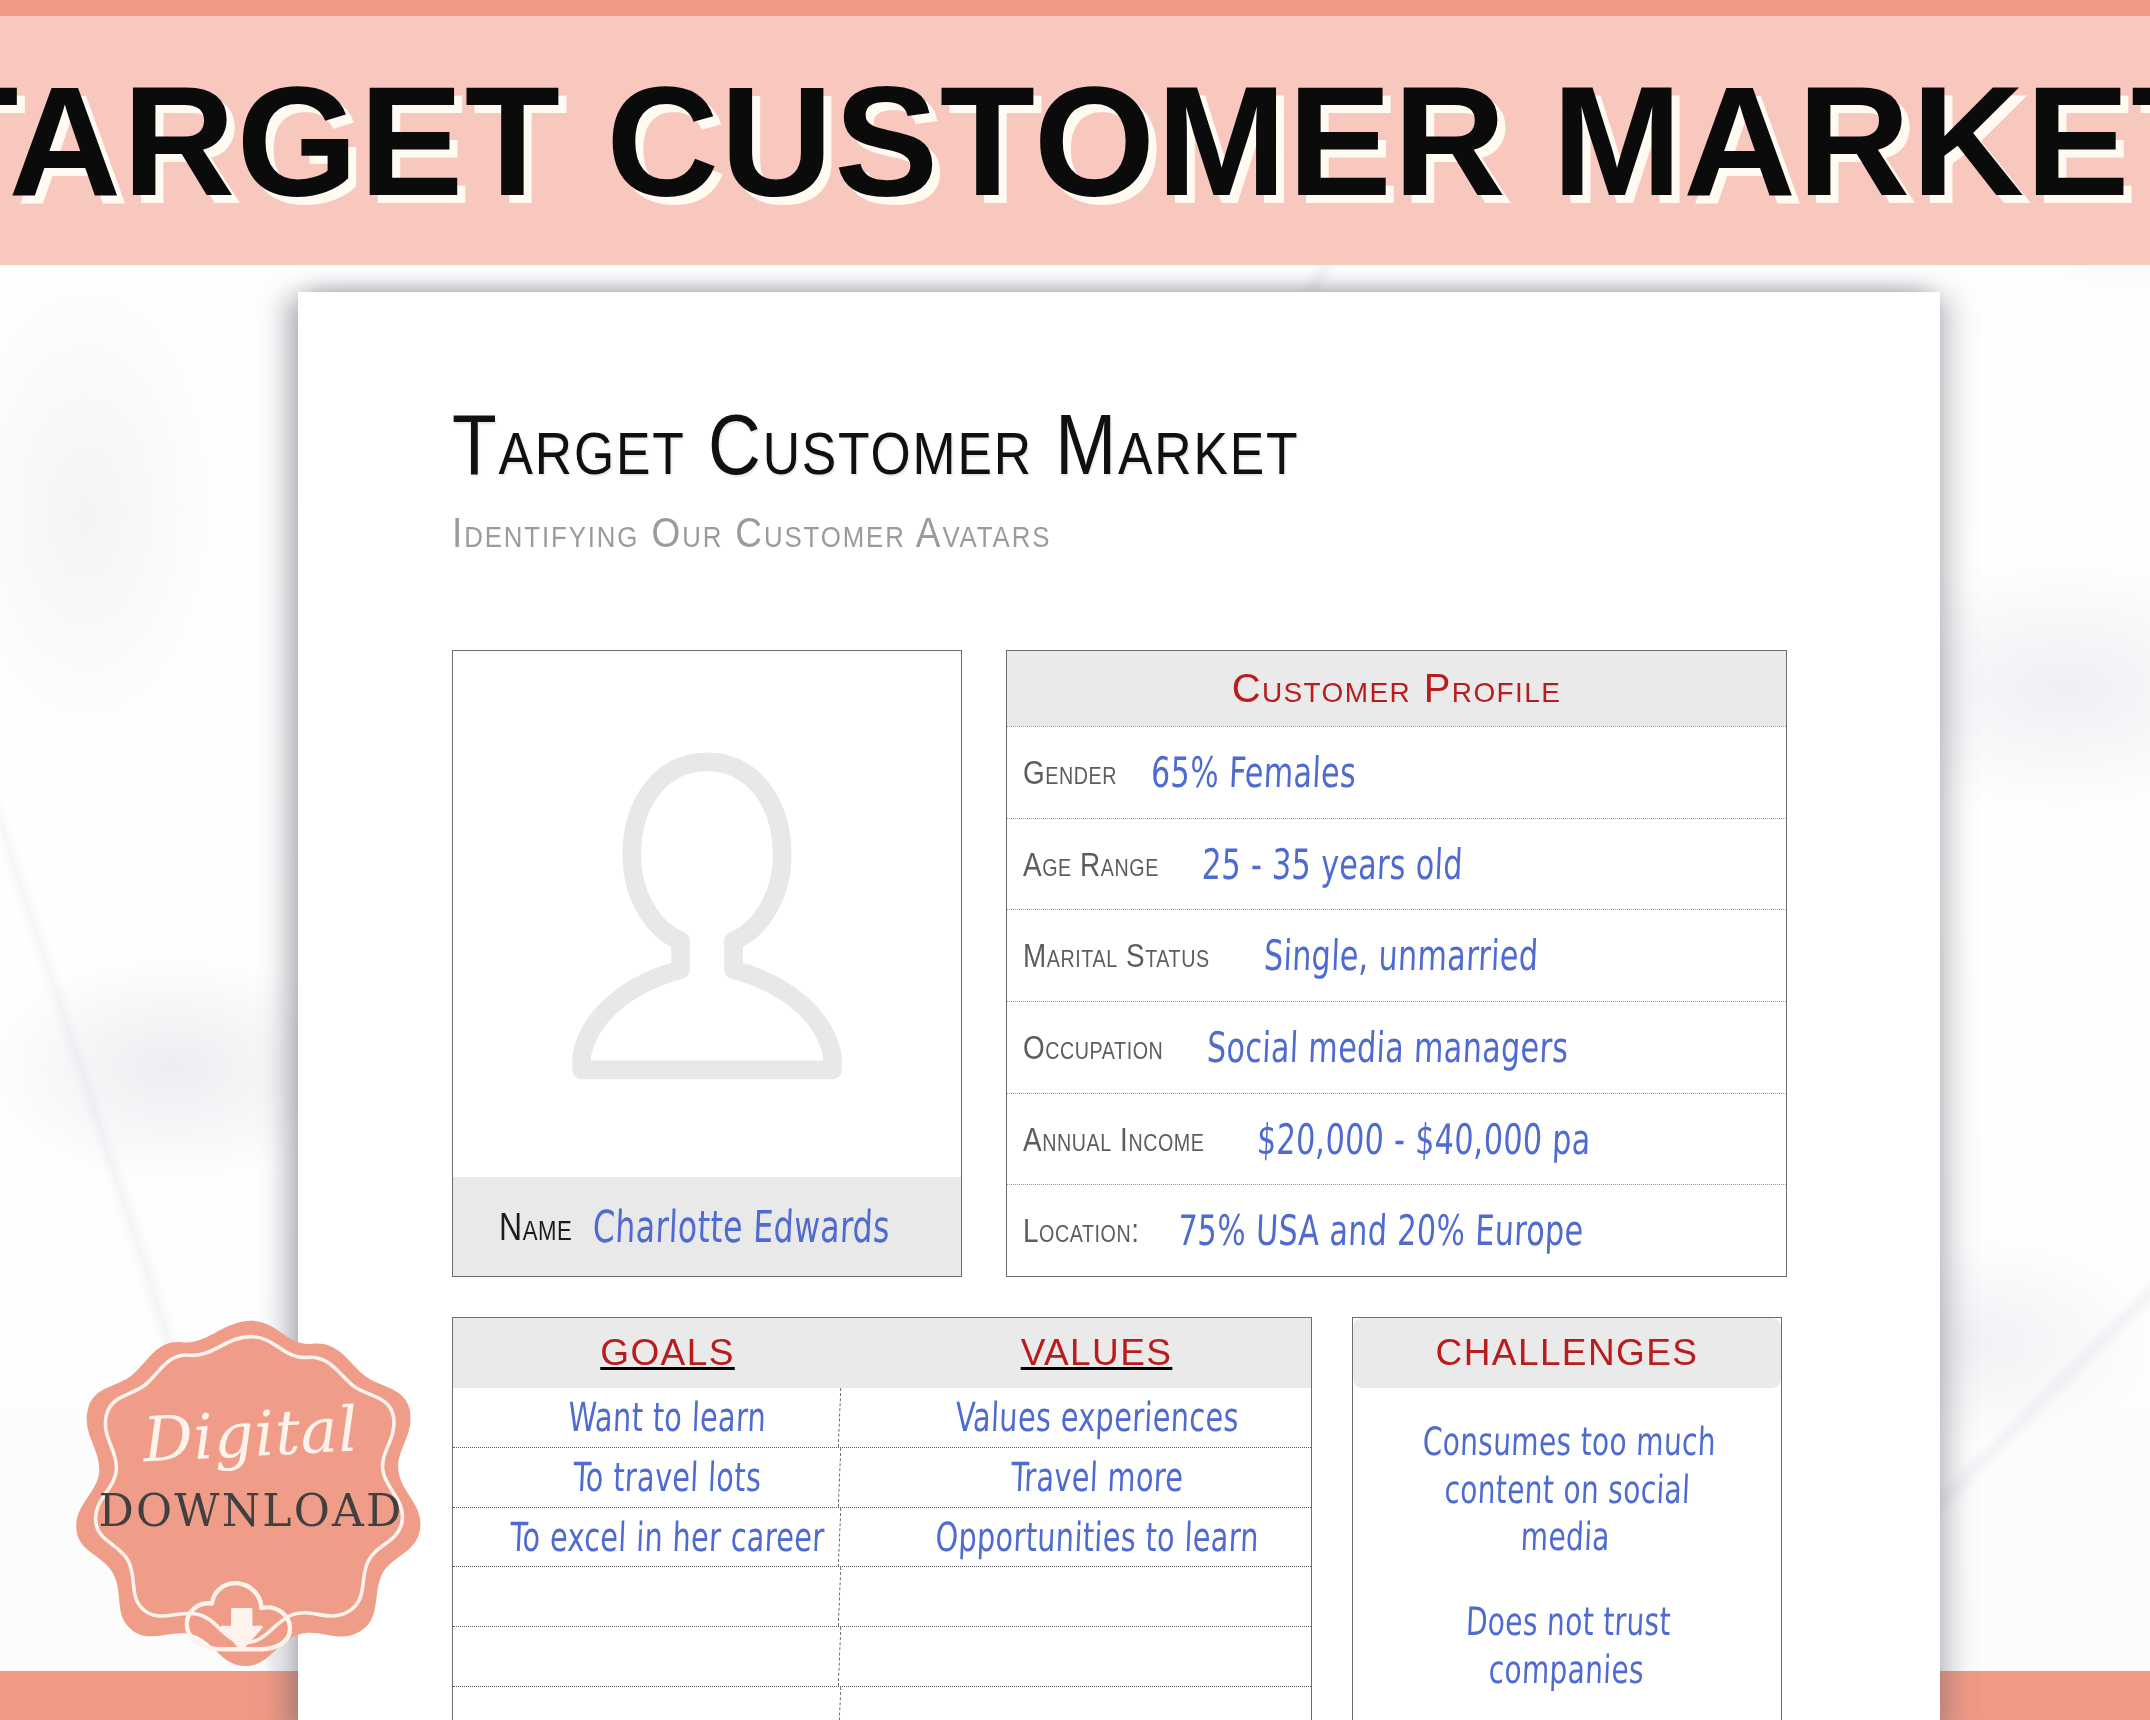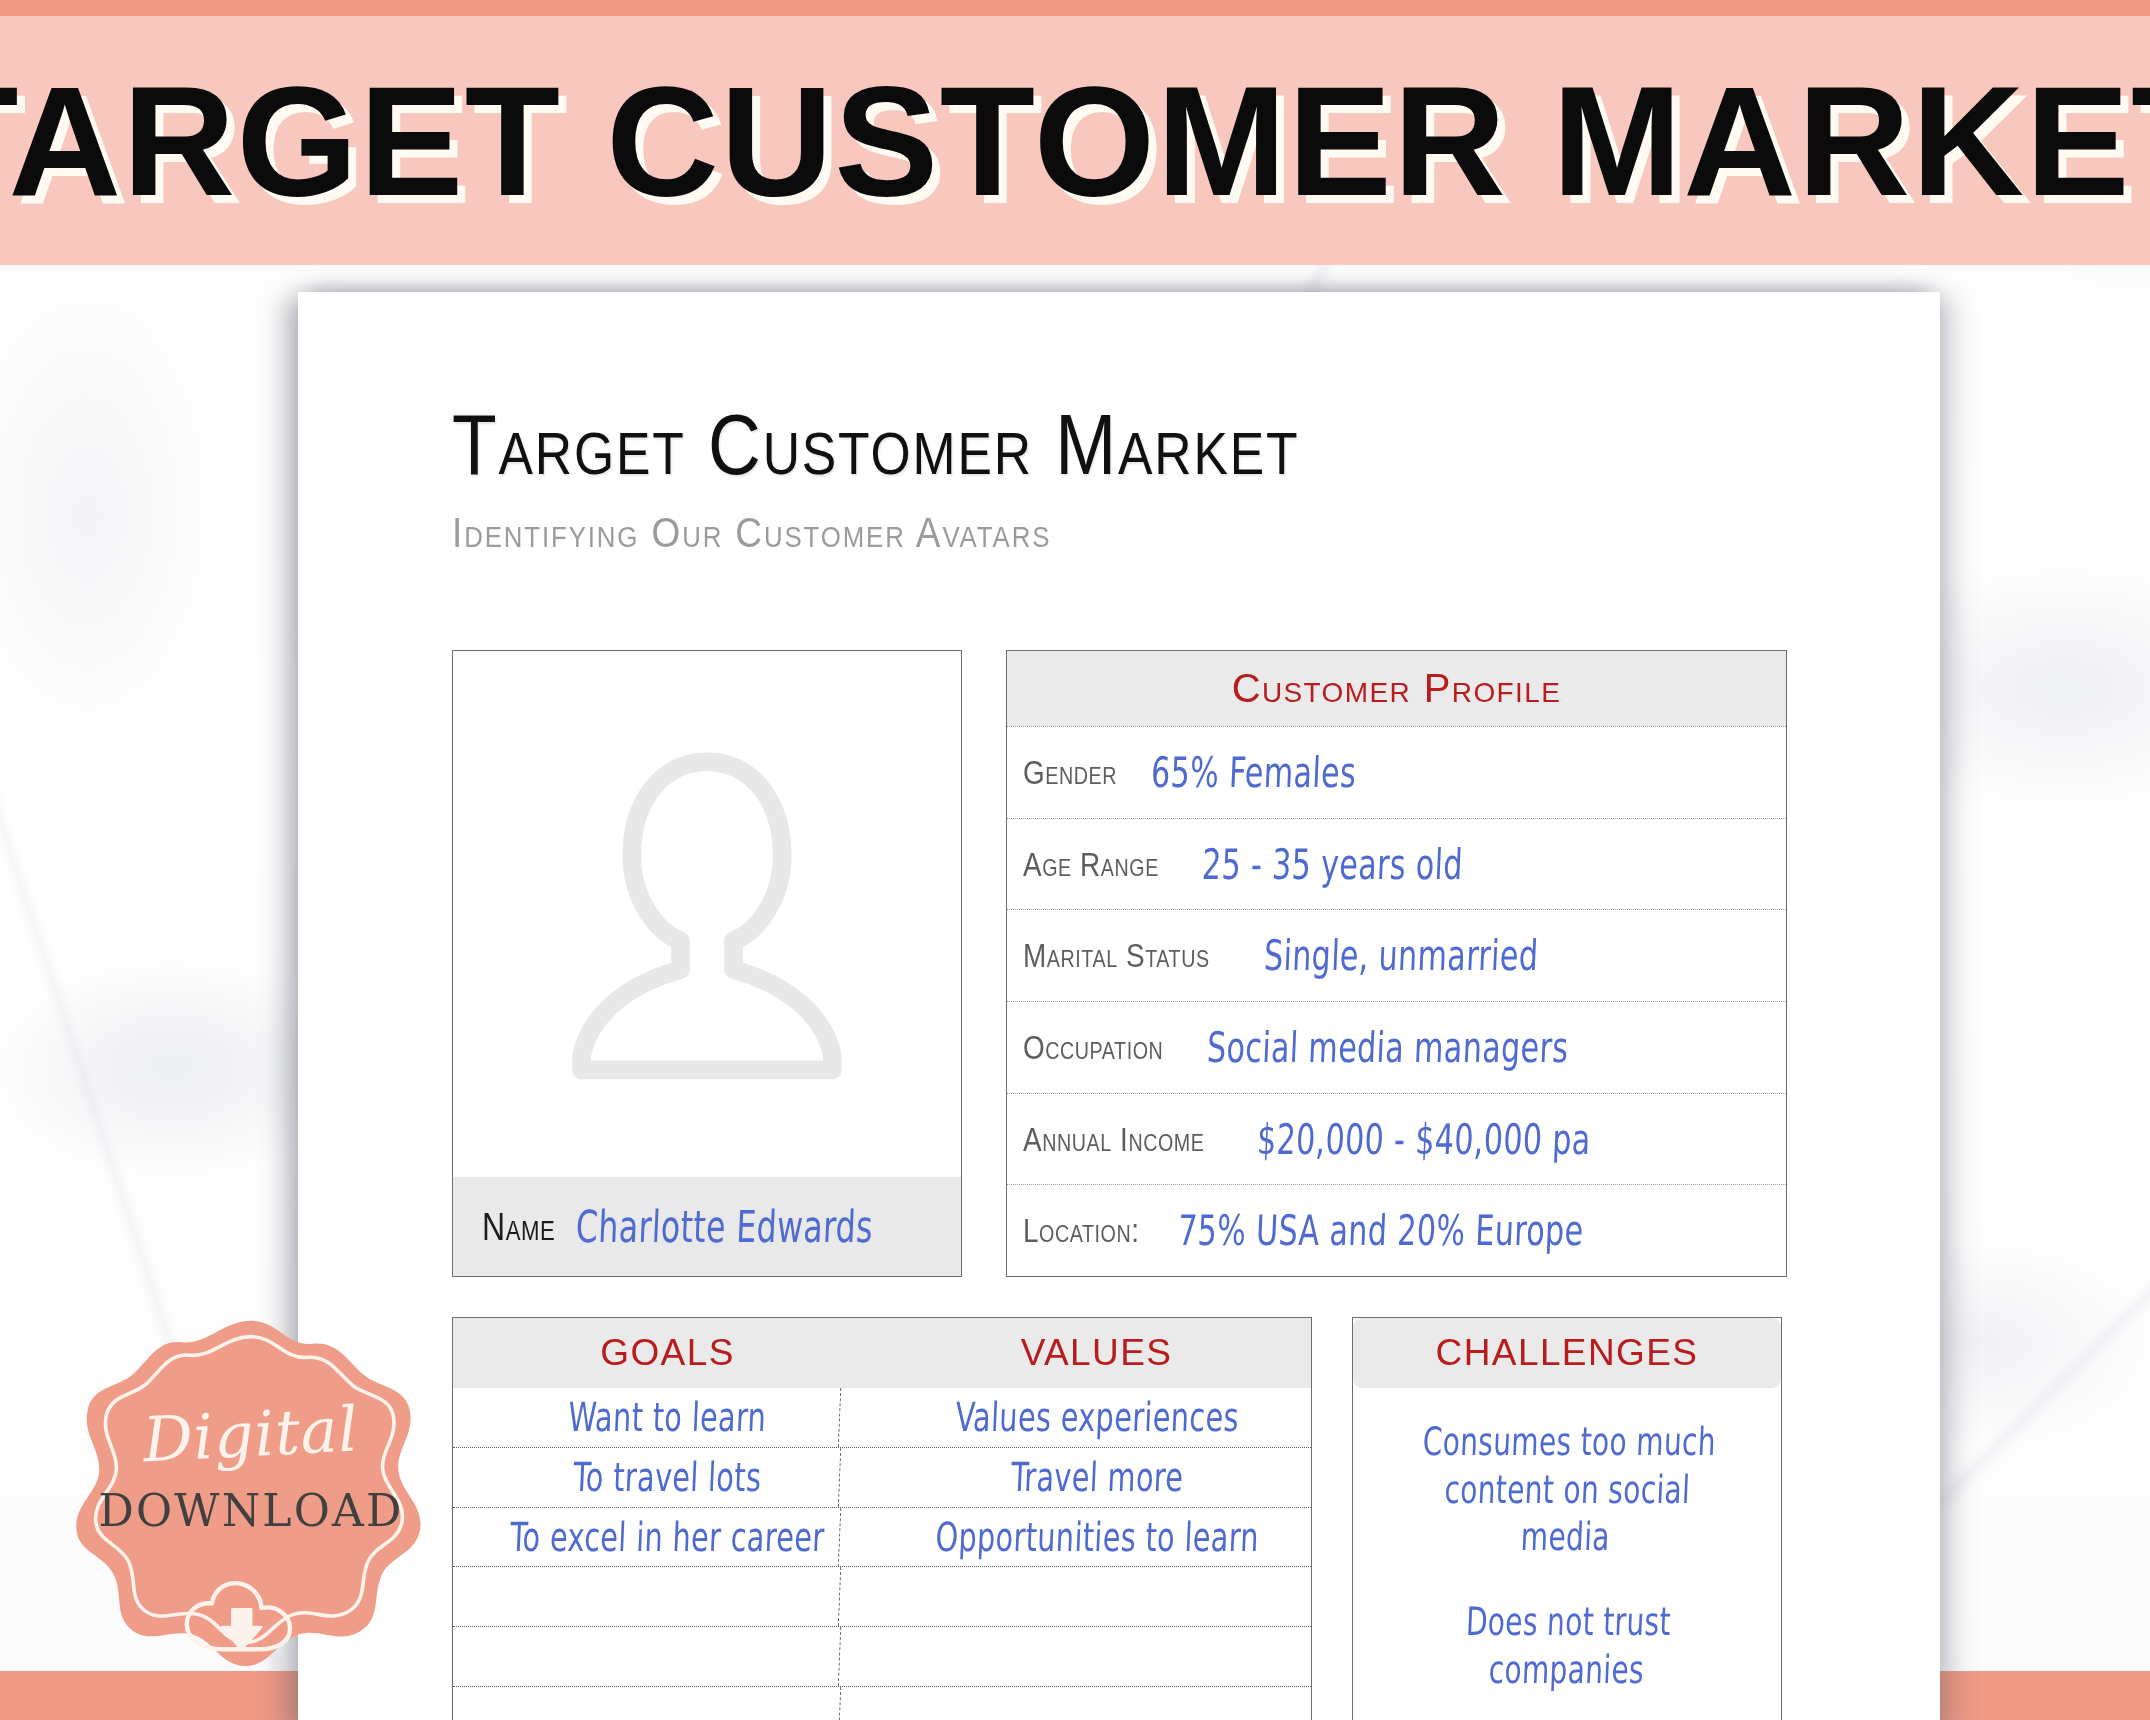--- a/index.html
+++ b/index.html
@@ -96,21 +96,21 @@
   #mid-row{position:absolute;left:154px;top:358px;display:flex;gap:44px;}
 
   #avatar-card{
     width:510px;height:627px;border:1.4px solid #6d6d6d;background:#fff;
     position:relative;box-sizing:border-box;
   }
   #avatar-art{position:absolute;left:0;top:0;width:100%;height:527px;
      display:flex;align-items:center;justify-content:center;}
   #name-bar{
     position:absolute;left:0;bottom:0;width:100%;height:99px;background:#e9e9e9;
-    display:flex;align-items:center;padding-left:29px;box-sizing:border-box;
+    display:flex;align-items:center;padding-left:46px;box-sizing:border-box;
   }
   #name-label{font-size:39px;color:#1b1b1b;}
   #name-value{font-size:44px;margin-left:4.3px;}
 
   #profile-card{
     width:781px;height:627px;border:1.4px solid #6d6d6d;background:#fff;box-sizing:border-box;
     display:flex;flex-direction:column;
   }
   #profile-head{height:75px;line-height:75px;font-size:40px;}
   .prow{
@@ -119,21 +119,21 @@
   }
   .prow:first-of-type{border-top:none;}
   .prow .label{font-size:34px;}
   .prow .hand{font-size:42px;margin-left:13px;}
 
   
   #bot-row{position:absolute;left:154px;top:1025px;display:flex;gap:40px;}
 
   #gv-card{width:860px;height:430px;border:1.4px solid #6d6d6d;background:#fff;
     box-sizing:border-box;display:flex;flex-direction:column;}
-  #gv-head{height:70px;display:flex;background:#eaeaea;}
+  #gv-head{height:70px;display:flex;background:#eaeaea;text-decoration:underline;}
   #gv-head>div{flex:1;line-height:70px;font-size:37px;background:#eaeaea;}
   #gv-body{flex:1;display:flex;flex-direction:column;}
   .gvrow{flex:1;display:flex;border-top:1.4px dotted #5c5c5c;}
   .gvrow:first-child{border-top:none;}
   .gvcell{flex:1;display:flex;align-items:center;justify-content:center;font-size:40px;}
   .gvcell:first-child{border-right:1.4px dashed #4a4a4a;}
 
   #ch-card{width:430px;height:430px;border:1.4px solid #6d6d6d;background:#fff;
     box-sizing:border-box;display:flex;flex-direction:column;}
   #ch-head{height:70px;line-height:70px;font-size:37px;border-radius:9px;}

